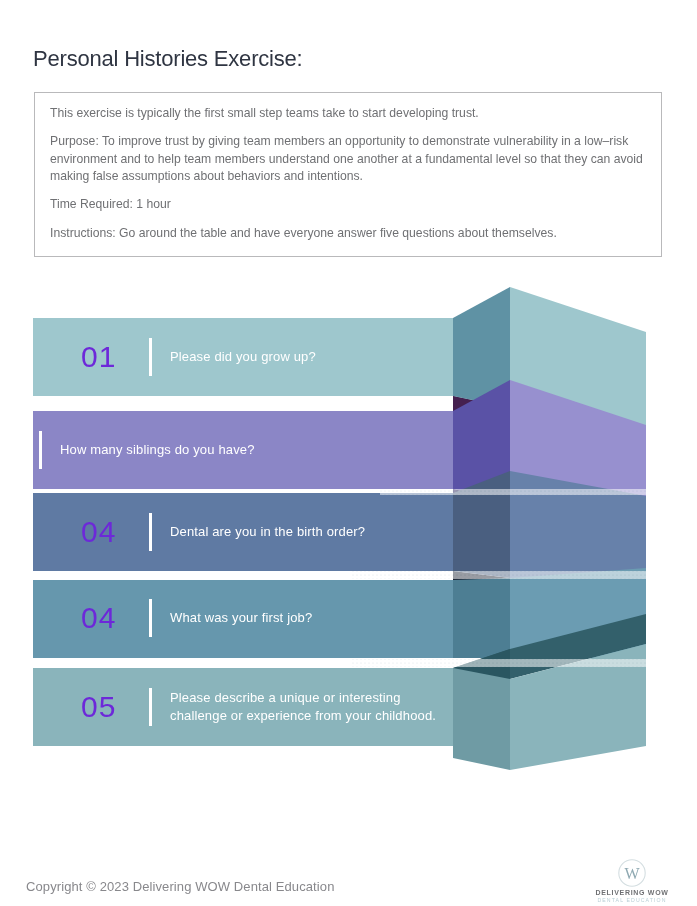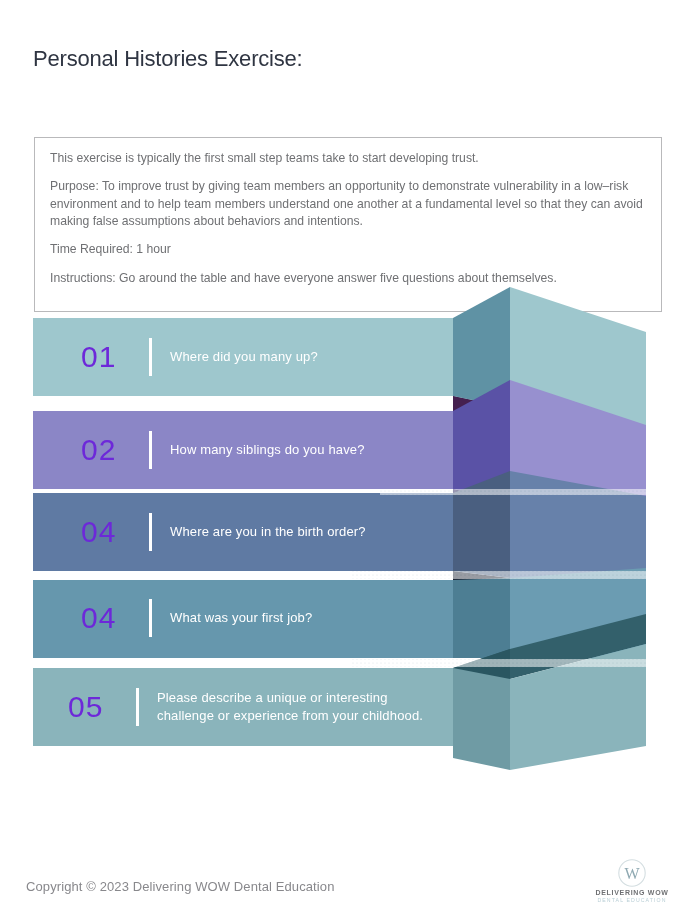--- a/index.html
+++ b/index.html
@@ -36,22 +36,21 @@
 
   
   .intro-box {
     position: absolute;
     left: 34px;
     top: 92px;
     width: 628px;
     box-sizing: border-box;
     border: 1px solid #b9b9bb;
     background: #ffffff;
-    padding: 12px 15px 24px 15px;
-    margin-top: 45px;
+    padding: 12px 15px 14px 15px;
   }
   .intro-p {
     font-size: 12.2px;
     color: #6f7073;
     line-height: 1.42;
     margin: 0 0 11px 0;
   }
   .intro-p:last-child { margin-bottom: 0; }
 
   
@@ -211,42 +210,41 @@
         <pattern id="dots" width="4" height="4" patternUnits="userSpaceOnUse">
           <rect width="4" height="4" fill="#ffffff"></rect>
           <circle cx="1" cy="1" r="0.6" fill="#c9d6da"></circle>
         </pattern>
       </defs>
     </svg>
 
     <div class="bar-label" style="left:33px; top:40px; width:420px; height:78px;">
       <span class="bar-num">01</span>
       <span class="bar-rule"></span>
-      <span class="bar-text">Where did you many up?</span>
+      <span class="bar-text">Please did you grow up?</span>
     </div>
 
     <div class="bar-label" style="left:33px; top:133px; width:420px; height:78px;">
-      <span class="bar-num">02</span>
       <span class="bar-rule"></span>
       <span class="bar-text">How many siblings do you have?</span>
     </div>
 
     <div class="bar-label" style="left:33px; top:215px; width:420px; height:78px;">
       <span class="bar-num">04</span>
       <span class="bar-rule"></span>
-      <span class="bar-text">Where are you in the birth order?</span>
+      <span class="bar-text">Dental are you in the birth order?</span>
     </div>
 
     <div class="bar-label" style="left:33px; top:302px; width:420px; height:76px;">
       <span class="bar-num">04</span>
       <span class="bar-rule"></span>
       <span class="bar-text">What was your first job?</span>
     </div>
 
-    <div class="bar-label" style="left:20px; top:390px; width:420px; height:78px;">
+    <div class="bar-label" style="left:33px; top:390px; width:420px; height:78px;">
       <span class="bar-num">05</span>
       <span class="bar-rule"></span>
       <span class="bar-text"><span>Please describe a unique or interesting</span><br><span>challenge or experience from your childhood.</span></span>
     </div>
   </div>
 
 
   <div class="footer-copy">Copyright © 2023 Delivering WOW Dental Education</div>
 
   <div class="logo">

